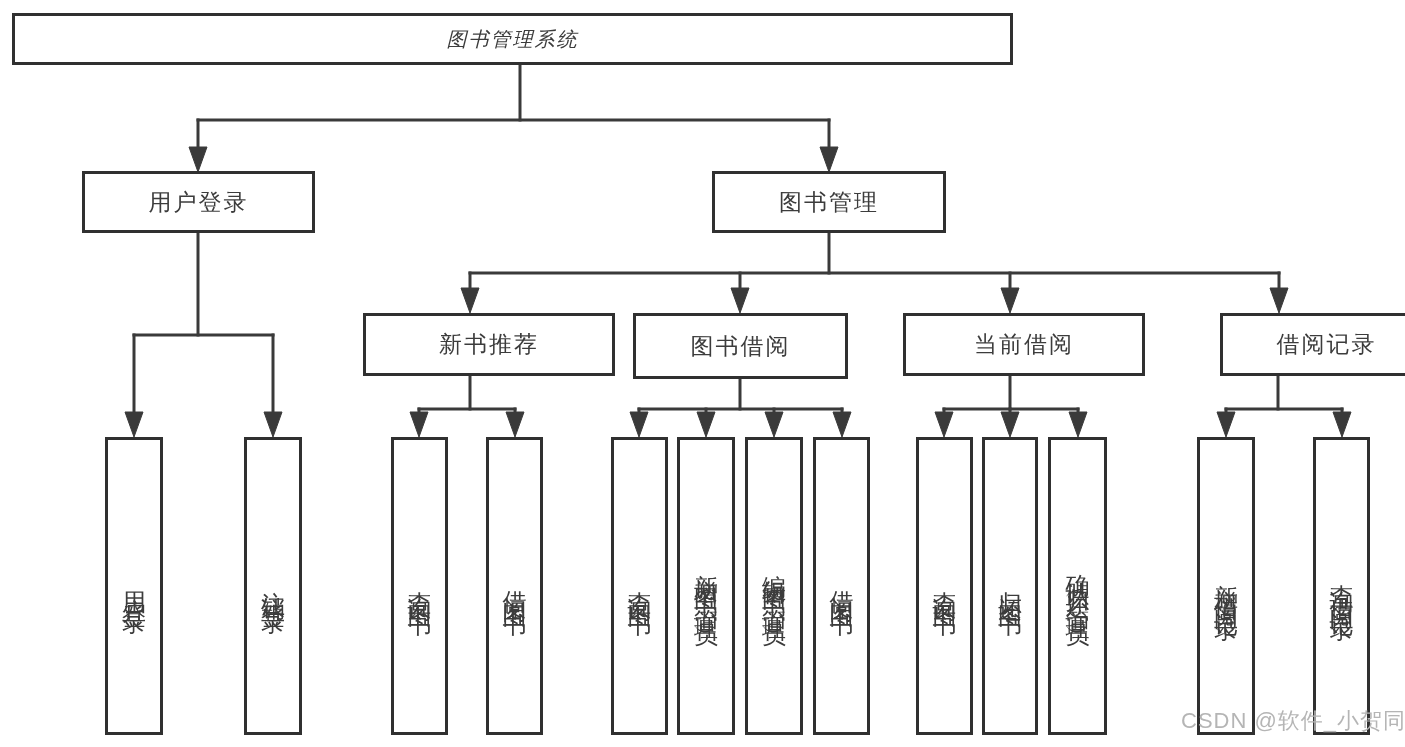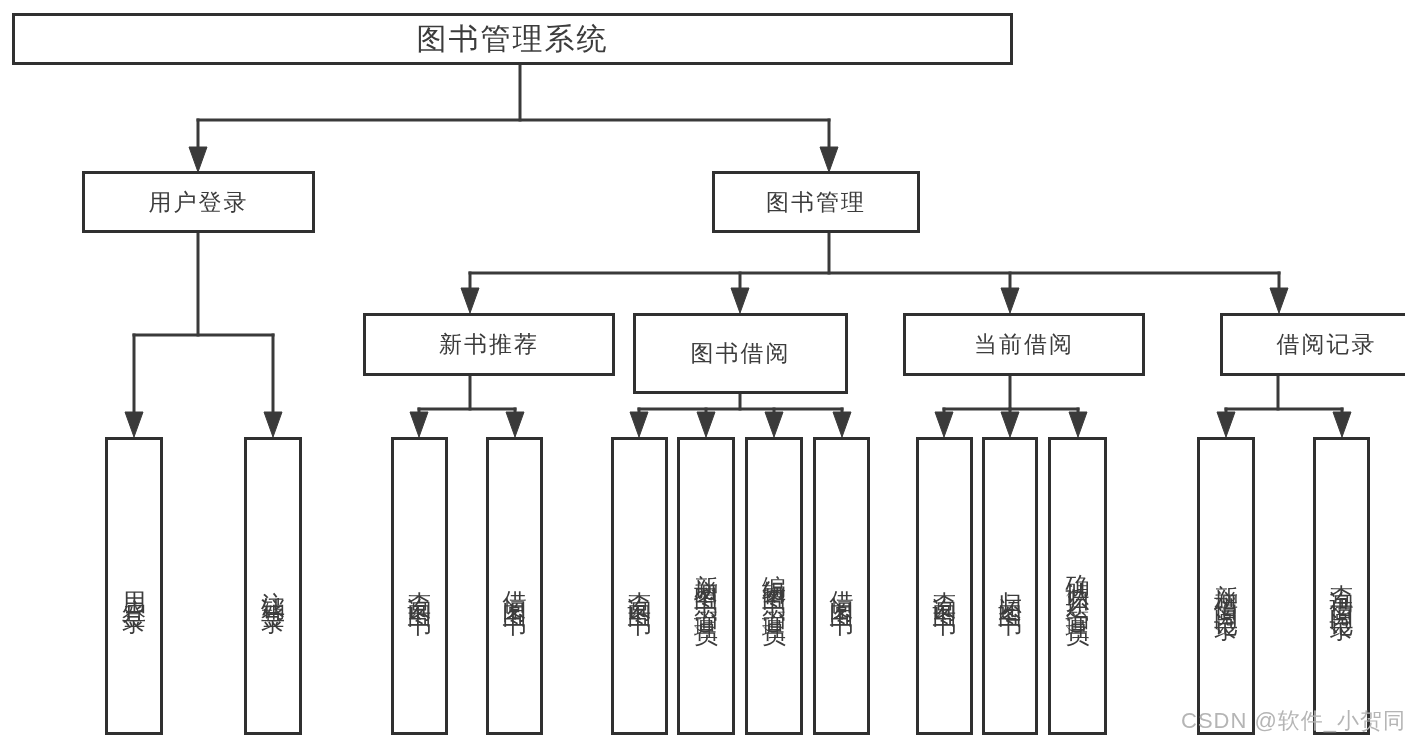--- a/index.html
+++ b/index.html
@@ -13,21 +13,21 @@
   .connectors{position:absolute;left:0;top:0;}
   .connectors line{stroke:var(--line,#3a3a3a);stroke-width:3;stroke-linecap:square;}
   .connectors polygon{fill:var(--line,#3a3a3a);stroke:var(--line,#3a3a3a);stroke-width:1;}
   .hnode,.vnode{
     position:absolute;box-sizing:border-box;
     background:#fff;border:3px solid var(--border,#303030);
     display:flex;align-items:center;justify-content:center;
     color:var(--text,#3c3c3c);
   }
   .hnode{font-size:23px;letter-spacing:2px;white-space:nowrap;}
-  .hnode.root{font-size:30px;}
+  .hnode.root{font-size:20px;font-style:italic;}
   .vnode{
     writing-mode:vertical-rl;
     font-size:24px;letter-spacing:7px;line-height:1;
     text-align:center;
   }
   .watermark{
     position:absolute;left:1181px;top:706px;z-index:5;
     font-size:22px;letter-spacing:1px;white-space:nowrap;
     color:var(--watermark,#b5b5b5);
   }
@@ -109,24 +109,24 @@
       <line x1="1226" y1="409" x2="1226" y2="414"></line>
       <polygon points="1217,412 1235,412 1226,437"></polygon>
       <line x1="1342" y1="409" x2="1342" y2="414"></line>
       <polygon points="1333,412 1351,412 1342,437"></polygon>
     </g>
   </svg>
 
   <div class="hnode root" style="left:12px;top:13px;width:1001px;height:52px">图书管理系统</div>
 
   <div class="hnode" style="left:82px;top:171px;width:233px;height:62px">用户登录</div>
-  <div class="hnode" style="left:712px;top:171px;width:208px;height:62px">图书管理</div>
+  <div class="hnode" style="left:712px;top:171px;width:234px;height:62px">图书管理</div>
 
   <div class="hnode" style="left:363px;top:313px;width:252px;height:63px">新书推荐</div>
-  <div class="hnode" style="left:633px;top:313px;width:215px;height:81px">图书借阅</div>
+  <div class="hnode" style="left:633px;top:313px;width:215px;height:66px">图书借阅</div>
   <div class="hnode" style="left:903px;top:313px;width:242px;height:63px">当前借阅</div>
   <div class="hnode" style="left:1220px;top:313px;width:213px;height:63px">借阅记录</div>
 
   <div class="vnode" style="left:105px;top:437px;width:58px;height:298px">用户登录</div>
   <div class="vnode" style="left:244px;top:437px;width:58px;height:298px">注销登录</div>
 
   <div class="vnode" style="left:391px;top:437px;width:57px;height:298px">查询图书</div>
   <div class="vnode" style="left:486px;top:437px;width:57px;height:298px">借阅图书</div>
 
   <div class="vnode" style="left:611px;top:437px;width:57px;height:298px">查询图书</div>

